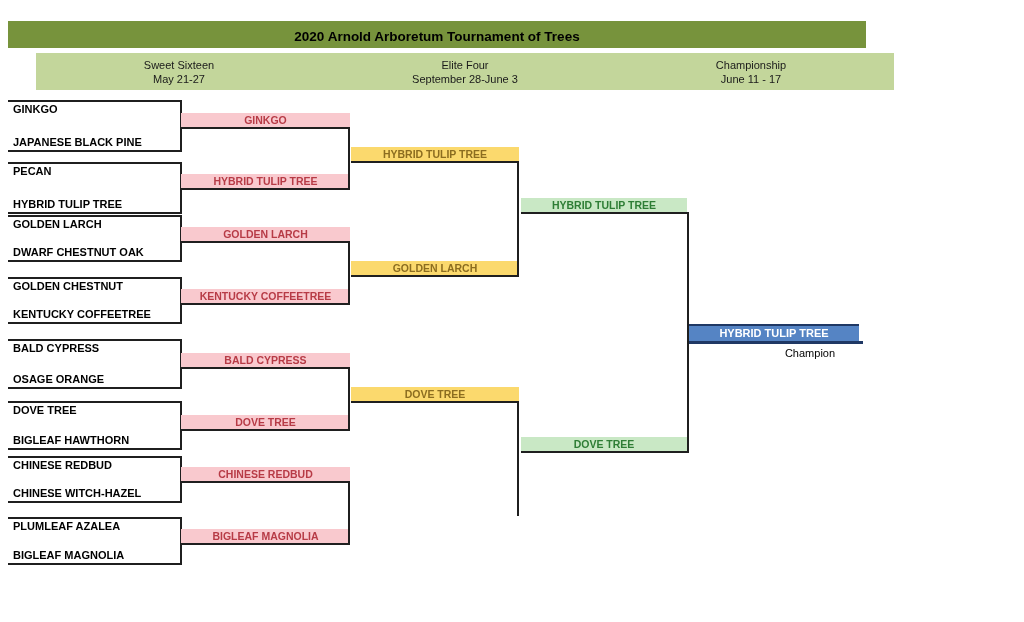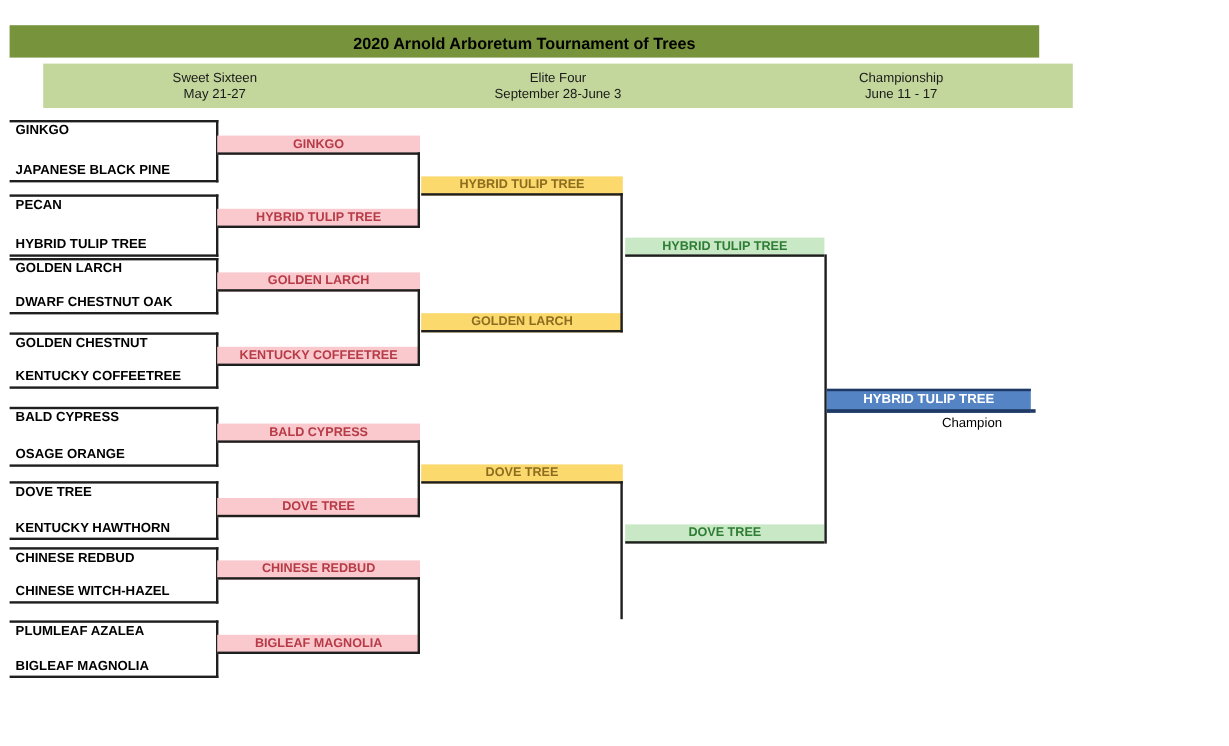--- a/index.html
+++ b/index.html
@@ -79,21 +79,21 @@
   <div class="mbox" style="top:277px;height:43px">
     <div class="t t1">GOLDEN CHESTNUT</div>
     <div class="t t2">KENTUCKY COFFEETREE</div>
   </div>
   <div class="mbox" style="top:339px;height:46px">
     <div class="t t1">BALD CYPRESS</div>
     <div class="t t2">OSAGE ORANGE</div>
   </div>
   <div class="mbox" style="top:401px;height:45px">
     <div class="t t1">DOVE TREE</div>
-    <div class="t t2">KENTUCKY HAWTHORN</div>
+    <div class="t t2">BIGLEAF HAWTHORN</div>
   </div>
   <div class="mbox" style="top:456px;height:43px">
     <div class="t t1">CHINESE REDBUD</div>
     <div class="t t2">CHINESE WITCH-HAZEL</div>
   </div>
   <div class="mbox" style="top:517px;height:44px">
     <div class="t t1">PLUMLEAF AZALEA</div>
     <div class="t t2">BIGLEAF MAGNOLIA</div>
   </div>
 

